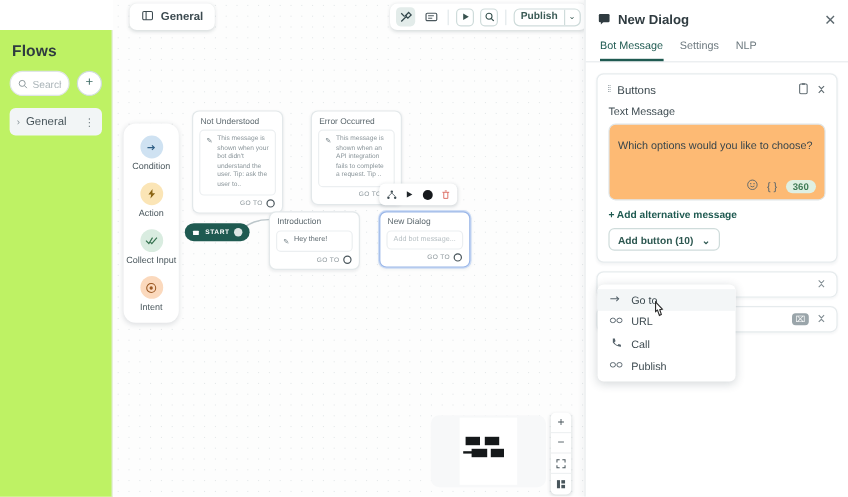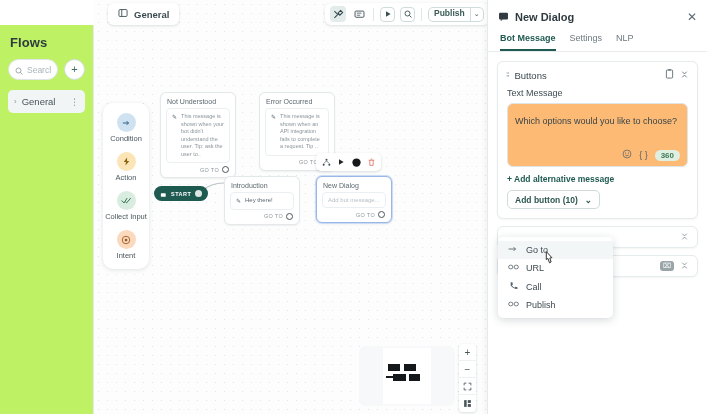--- a/index.html
+++ b/index.html
@@ -140,21 +140,21 @@
   .panel {
     width: 220px; flex: 0 0 220px; height: 414px; background: #fff;
     border-left: 1px solid #e6eaec; position: relative;
     box-shadow: -2px 0 5px rgba(40,60,70,.05);
   }
   .panel-head { display: flex; align-items: center; padding: 8px 10px 0 10px; gap: 6px; }
   .panel-title { font-size: 11px; font-weight: bold; color: #2f3b40; flex: 1; }
   .panel-close { color: #5d696f; font-size: 12px; cursor: pointer; line-height: 1; }
   .tabs { display: flex; gap: 14px; padding: 7px 12px 0 12px; border-bottom: 1px solid #e8ecee; }
   .tab { font-size: 9px; color: #6d797f; padding-bottom: 6px; cursor: pointer; }
-  .tab.active { color: #1f5a51; font-weight: bold; border-bottom: 2px solid #1f5a51; text-align: center; }
+  .tab.active { color: #1f5a51; font-weight: normal; border-bottom: 2px solid #1f5a51; text-align: center; }
 
   .panel-body { padding: 9px 9px 0 9px; position: relative; height: 337px; }
   .card {
     background: #fff; border: 1px solid #e6ebed; border-radius: 6px;
     box-shadow: 0 1px 2px rgba(40,60,70,.05); margin-bottom: 7px;
   }
   .card-head { display: flex; align-items: center; gap: 6px; padding: 7px 8px; }
   .drag-dots { color: #9aa5aa; font-size: 8px; line-height: 6px; letter-spacing: -1px; cursor: grab; }
   .card-title { font-size: 9.5px; color: #3b484e; flex: 1; }
   .card-ico { color: #5c686e; font-size: 9px; cursor: pointer; }

